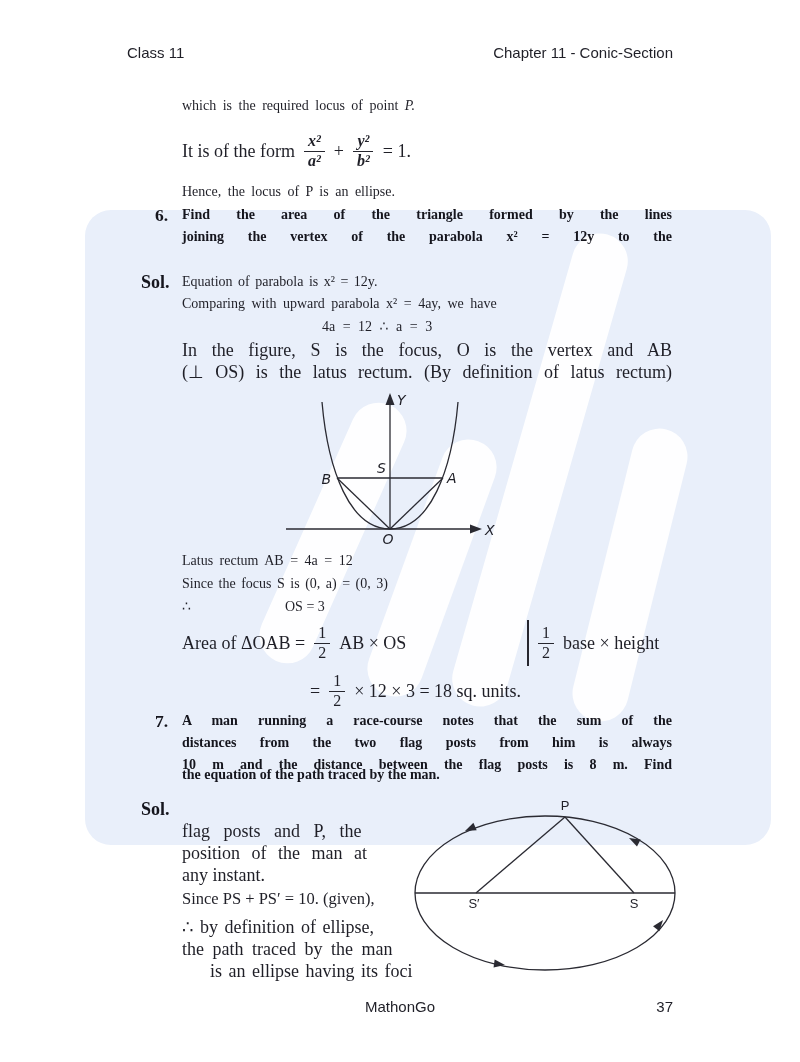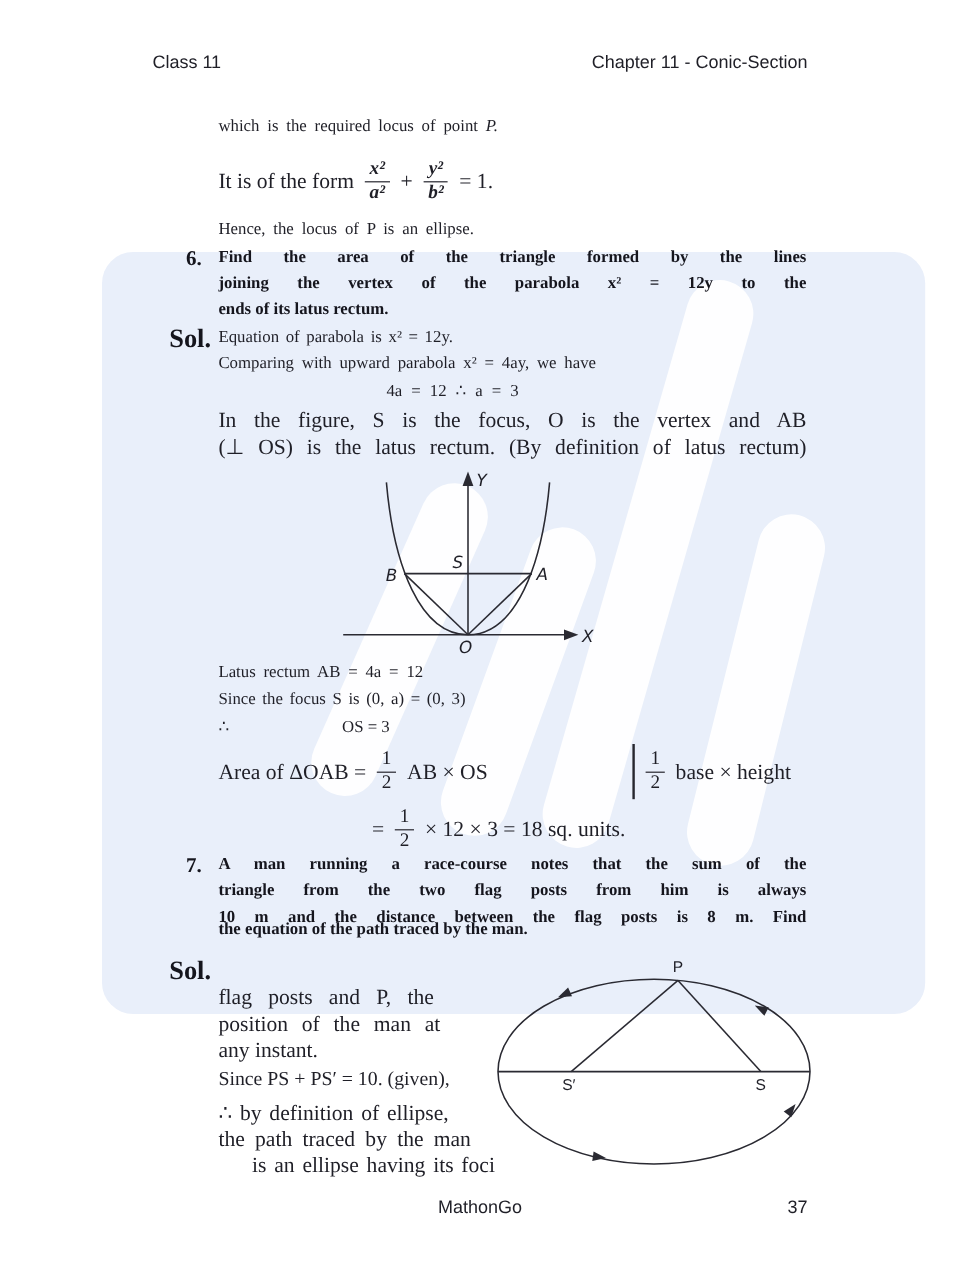--- a/index.html
+++ b/index.html
@@ -8,21 +8,21 @@
   .abs{position:absolute;}
   .sans{font-family:"Liberation Sans",sans-serif;}
   .line{position:absolute;font-size:14px;line-height:22px;white-space:nowrap;}
   .w2{word-spacing:2px}.w3{word-spacing:3px}.w4{word-spacing:4px}
   .w7{word-spacing:7px}.w9{word-spacing:9px}
   .jline{position:absolute;left:182px;width:490px;font-size:18px;line-height:22px;
          text-align:justify;text-align-last:justify;white-space:normal;}
   .jnorm{text-align:left;text-align-last:left;}
   .bstat{font-weight:bold;font-size:14px;color:#15151d;}
   .num-col{position:absolute;left:155px;font-weight:bold;font-size:17.5px;color:#15151d;line-height:22px;}
-  .sol-lab{position:absolute;left:141px;font-weight:bold;font-size:22px;line-height:22px;color:#15151d;}
+  .sol-lab{position:absolute;left:141px;font-weight:bold;font-size:18px;line-height:22px;color:#15151d;}
   .panel{position:absolute;left:85px;top:210px;width:686px;height:635px;
          background:#e9effa;border-radius:26px;overflow:hidden;}
   .stripe{position:absolute;width:56px;background:rgba(255,255,255,0.93);border-radius:28px;}
   .fr{display:inline-flex;flex-direction:column;align-items:center;
       font-size:16px;line-height:1.15;vertical-align:middle;}
   .fr .nu{display:block;border-bottom:1.3px solid #26262e;padding:0 4px;}
   .fr .de{display:block;padding:0 4px;}
   .fr.it{font-style:italic;font-weight:bold;}
   .mrow{position:absolute;display:flex;align-items:center;gap:9px;
         font-size:18px;line-height:22px;white-space:nowrap;}
@@ -64,21 +64,20 @@
         <span class="de">b²</span>
       </span>
     <span>= 1.</span>
   </div>
 
   <div class="line w3" style="left:182px;top:181px;">Hence, the locus of P is an ellipse.</div>
 
   <div class="num-col" style="top:204px;">6.</div>
   <div class="jline bstat" style="top:204px;">Find the area of the triangle formed by the lines</div>
   <div class="jline bstat" style="top:226px;">joining the vertex of the parabola x² = 12y to the</div>
-  <div class="jline bstat jnorm" style="top:248px;">ends of its latus rectum.</div>
 
   <div class="sol-lab" style="top:271px;">Sol.</div>
   <div class="line w2" style="left:182px;top:271px;">Equation of parabola is x² = 12y.</div>
   <div class="line w3" style="left:182px;top:293px;">Comparing with upward parabola x² = 4ay, we have</div>
   <div class="line w4" style="left:322px;top:316px;">4a = 12  ∴  a = 3</div>
   <div class="jline" style="top:339px;">In the figure, S is the focus, O is the vertex and AB</div>
   <div class="jline" style="top:361px;">(⊥ OS) is the latus rectum. (By definition of latus rectum)</div>
 
   <div class="abs" style="left:270px;top:385px;">
     <svg width="240" height="172">
@@ -124,21 +123,21 @@
     <span>=</span>
     <span class="fr">
         <span class="nu">1</span>
         <span class="de">2</span>
       </span>
     <span>× 12 × 3 = 18 sq. units.</span>
   </div>
 
   <div class="num-col" style="top:710px;">7.</div>
   <div class="jline bstat" style="top:710px;">A man running a race-course notes that the sum of the</div>
-  <div class="jline bstat" style="top:732px;">triangle from the two flag posts from him is always</div>
+  <div class="jline bstat" style="top:732px;">distances from the two flag posts from him is always</div>
   <div class="jline bstat" style="top:754px;">10 m and the distance between the flag posts is 8 m. Find</div>
   <div class="jline bstat jnorm" style="top:764px;">the equation of the path traced by the man.</div>
 
   <div class="sol-lab" style="top:798px;">Sol.</div>
   <div class="col7 w9" style="top:820px;">flag posts and P, the</div>
   <div class="col7 w7" style="top:842px;">position of the man at</div>
   <div class="col7" style="top:864px;">any instant.</div>
   <div class="col7 fs165" style="top:888px;">Since PS + PS′ = 10. (given),</div>
   <div class="col7 w2" style="top:916px;">∴   by definition of ellipse,</div>
   <div class="col7 w4" style="top:938px;">the path traced by the man</div>

